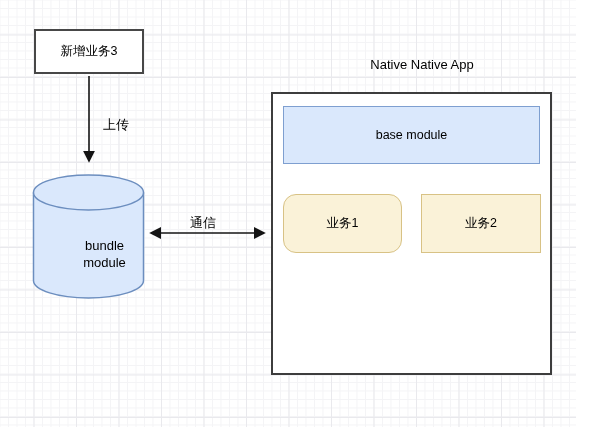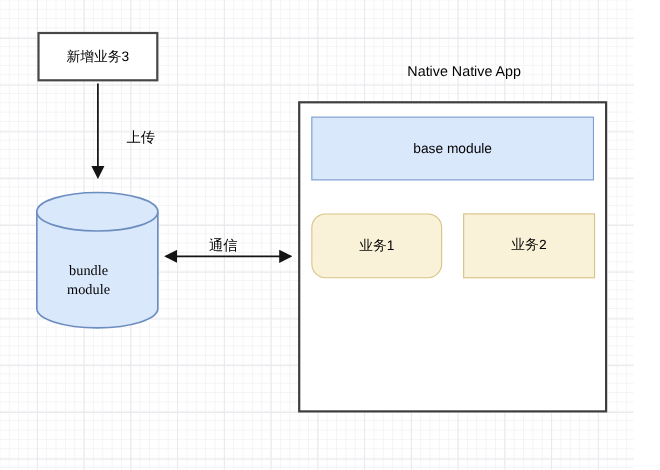--- a/index.html
+++ b/index.html
@@ -52,39 +52,38 @@
   .base-module {
     left: 283px; top: 106px; width: 257px; height: 58px;
     background: #dae8fc;
     border: 1px solid #7e9fd0;
   }
   .biz-box {
     background: #faf2d8;
     border: 1px solid #d8c285;
   }
   .biz1 { left: 283px; top: 194px; width: 119px; height: 59px; border-radius: 13px; }
-  .biz2 { left: 421px; top: 194px; width: 120px; height: 59px; font-family: Liberation Mono, monospace; }
+  .biz2 { left: 421px; top: 194px; width: 120px; height: 59px; }
   .hot-update { left: 283px; top: 272px; width: 119px; height: 59px; }
   .edge-label {
     position: absolute;
     font-size: 13px;
     color: #000000;
     text-align: center;
     white-space: nowrap;
   }
-  .label-upload { left: 111px; top: 116px; width: 34px; }
+  .label-upload { left: 99px; top: 116px; width: 34px; }
   .label-comm { left: 180px; top: 214px; width: 46px; }
   .cylinder-label {
     position: absolute;
-    left: 40px; top: 237px; width: 81px;
+    left: 64px; top: 237px; width: 81px;
     text-align: center;
     font-size: 13px;
     line-height: 17px;
     color: #000000;
-    font-family: Liberation Serif, serif;
   }
   .shape-layer {
     position: absolute;
     left: 0; top: 0;
     width: 600px; height: 427px;
     pointer-events: none;
   }
 </style>
 </head>
 <body>

